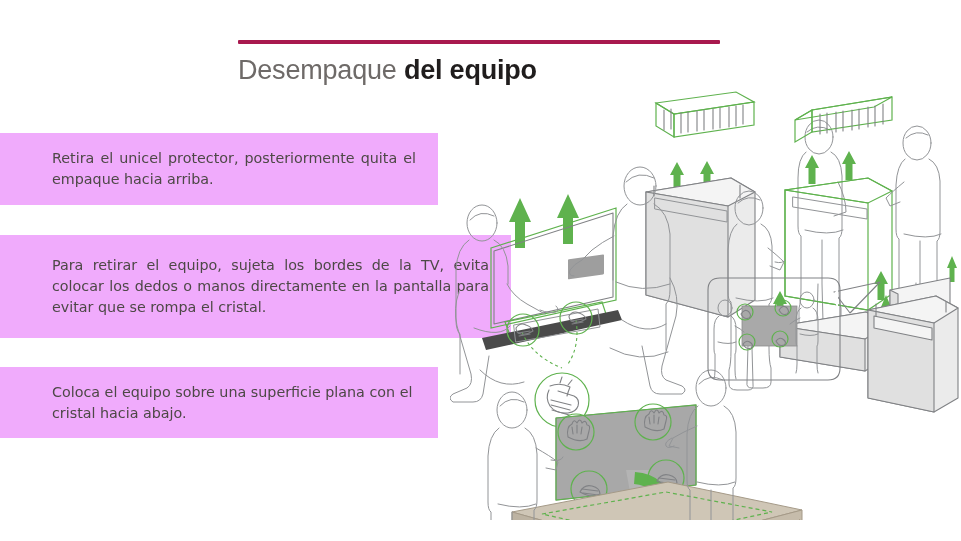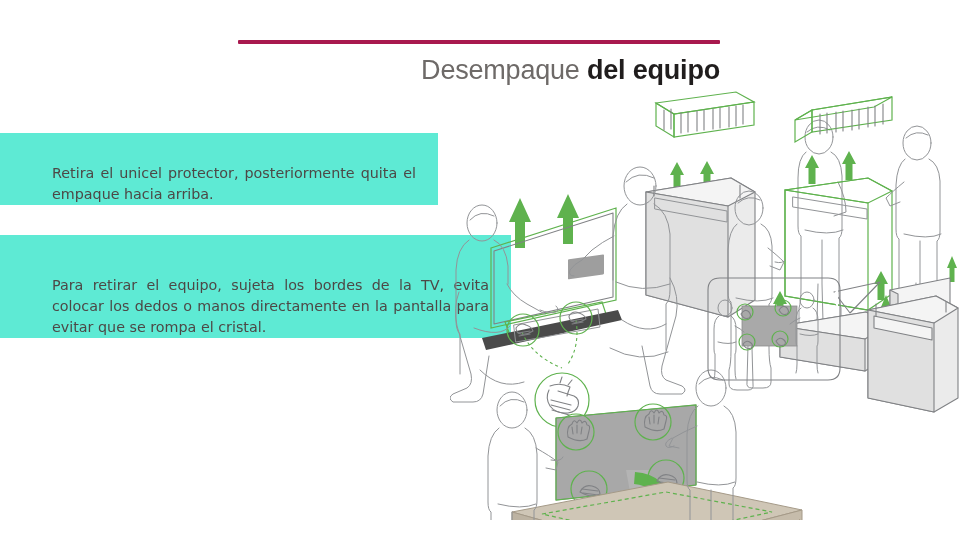--- a/index.html
+++ b/index.html
@@ -12,32 +12,32 @@
   }
   .slide{position:absolute;inset:0;width:961px;height:541px;overflow:hidden;background:#fff;}
 
   
   .title-rule{
     position:absolute;left:238px;top:40px;width:482px;height:4px;
     background:#a8194e;border-radius:1px;
   }
   .slide-title{
     position:absolute;left:238px;top:53px;width:482px;
-    text-align:right;
+    text-align:left;
     font-size:27px;line-height:34px;letter-spacing:-0.2px;
     white-space:nowrap;
   }
   .slide-title .t-light{color:#6e6a68;font-weight:400;}
   .slide-title .t-bold{color:#201d1d;font-weight:700;}
 
   
   .panel{
-    position:absolute;left:0;background:#5eead4;
+    position:absolute;left:0;background:#f0abfc;
     color:#4a4644;
-    display:flex;align-items:flex-end;
+    display:flex;align-items:center;
   }
   .panel p{
     margin:0;padding:0 22px 0 52px;
     font-size:14.3px;line-height:21px;color:#4d4846;
     font-family:"DejaVu Sans", sans-serif;
   }
   .panel.justify p{text-align:justify;text-align-last:left;}
   #panel-1{top:133px;width:438px;height:72px;}
   #panel-2{top:235px;width:511px;height:103px;}
   #panel-3{top:367px;width:438px;height:71px;}
@@ -58,20 +58,23 @@
   <div class="title-rule"></div>
   <div class="slide-title">
     <span class="t-light">Desempaque </span><span class="t-bold">del equipo</span>
   </div>
 
   <div class="panel justify" id="panel-1">
     <p>Retira el unicel protector, posteriormente quita el empaque hacia arriba.</p>
   </div>
   <div class="panel justify" id="panel-2">
     <p>Para retirar el equipo, sujeta los bordes de la TV, evita colocar los dedos o manos directamente en la pantalla para evitar que se rompa el cristal.</p>
+  </div>
+  <div class="panel" id="panel-3">
+    <p>Coloca el equipo sobre una superficie plana con el cristal hacia abajo.</p>
   </div>
 
 
   <div class="illus">
     <svg width="511" height="440" viewBox="0 0 511 440" xmlns="http://www.w3.org/2000/svg">
       <defs>
         <style>
           .ln  { fill:none; stroke:#808285; stroke-width:1.1; stroke-linejoin:round; stroke-linecap:round; }
           .lnT { fill:none; stroke:#929497; stroke-width:1.0; stroke-linejoin:round; stroke-linecap:round; }
           .grn { fill:none; stroke:#5fb24e; stroke-width:1.2; }

